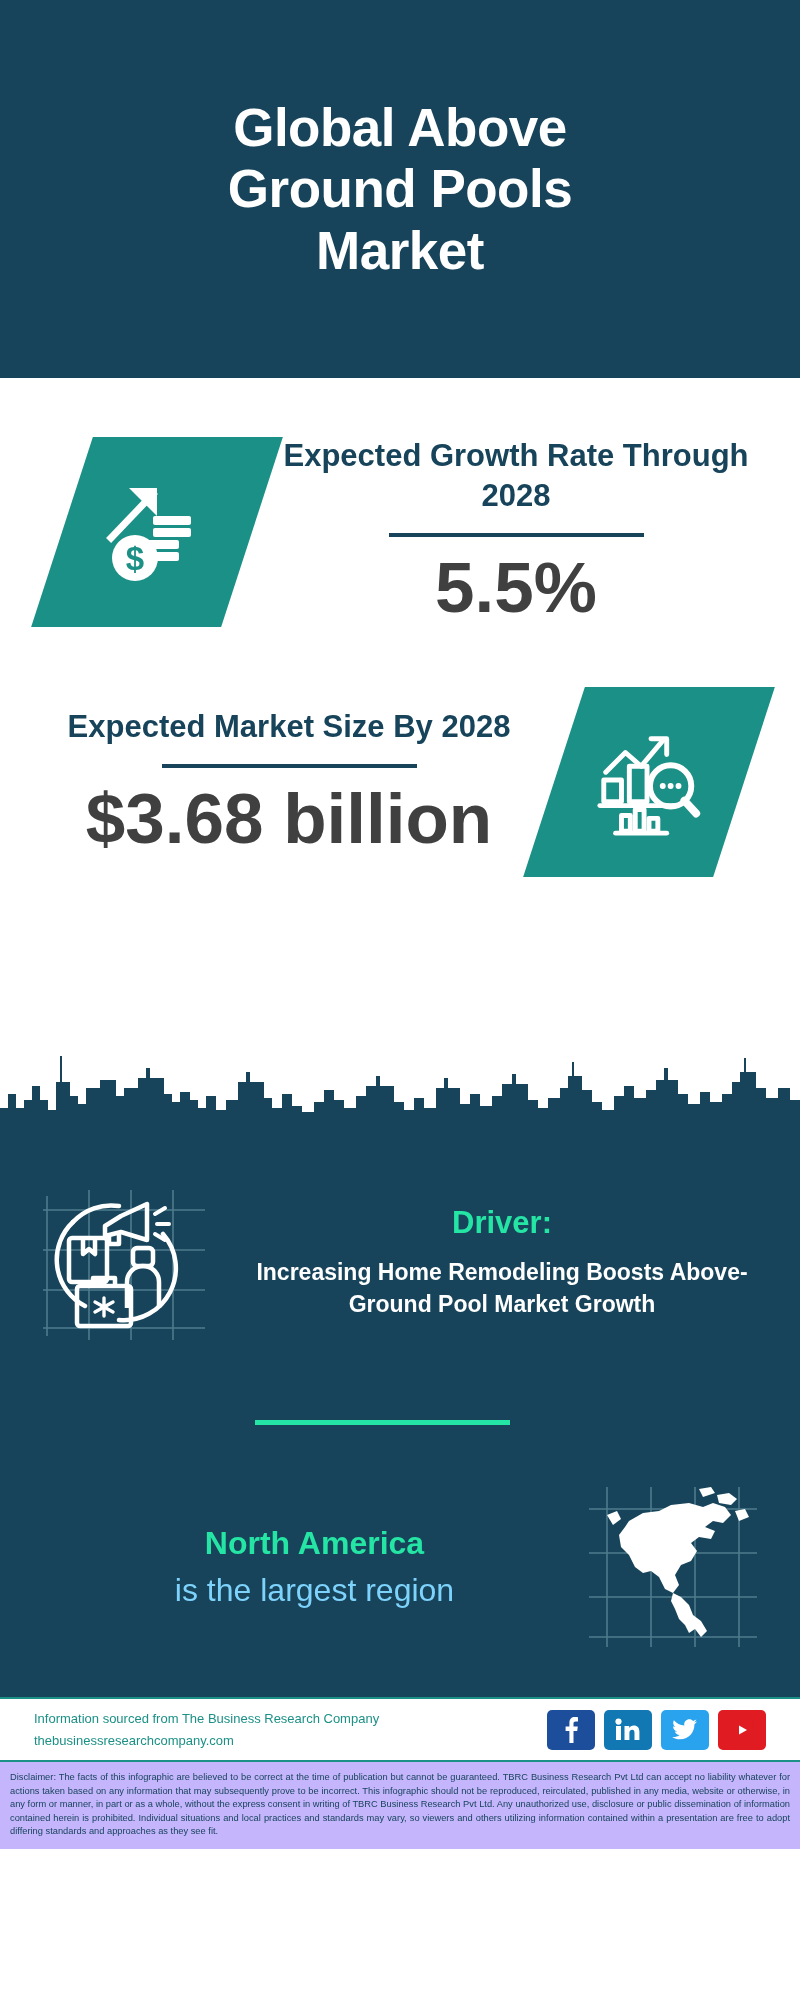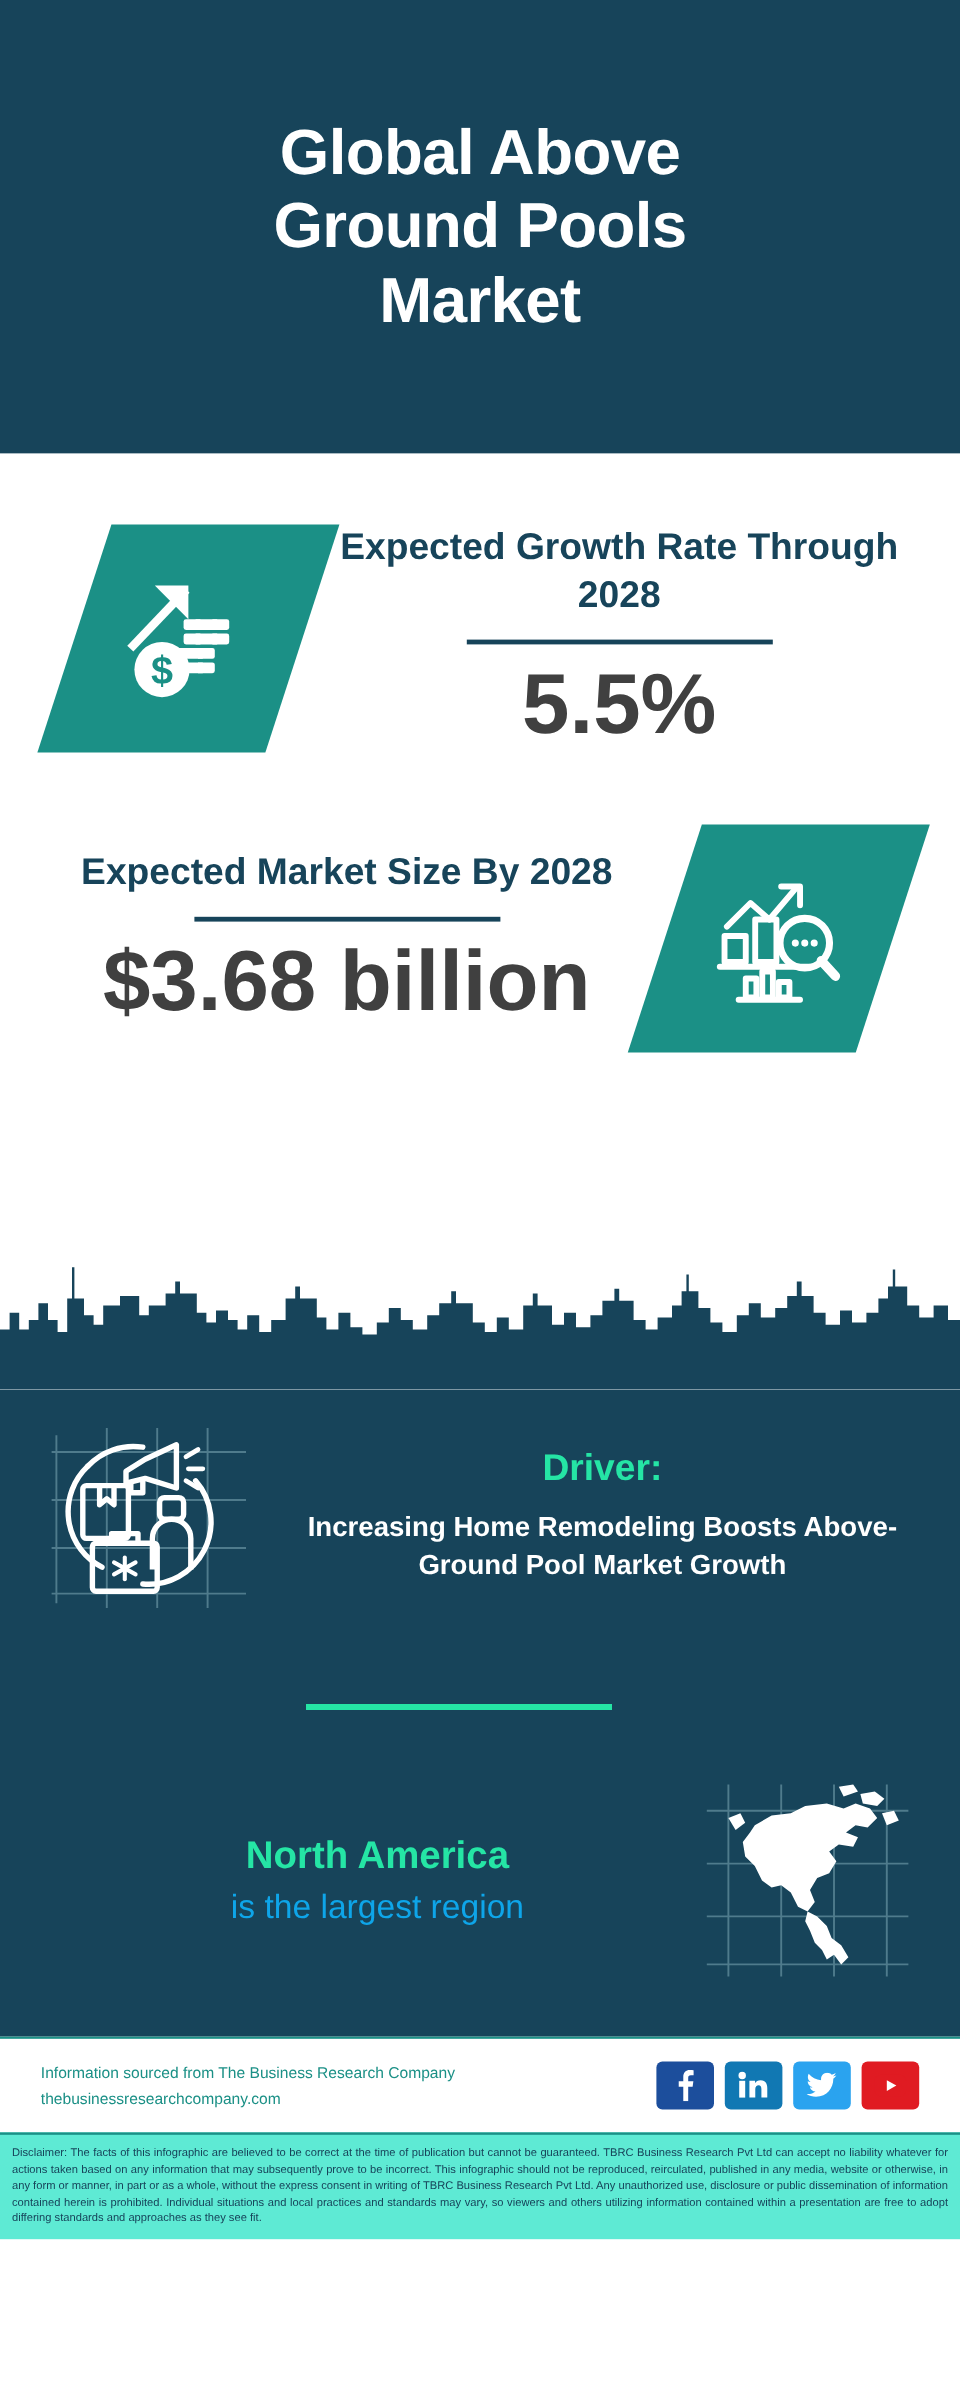--- a/index.html
+++ b/index.html
@@ -175,39 +175,39 @@
     padding-left: 30px;
     margin-left: 31px;
   }
   .region-name {
     color: #25e5a5;
     font-size: 32px;
     font-weight: bold;
     line-height: 1.3;
   }
   .region-sub {
-    color: #0ea5e9;
-    font-size: 28px;
+    color: #7dd3fc;
+    font-size: 32px;
     line-height: 1.32;
     margin-top: 4px;
   }
   .region-map-cell {
     width: 210px;
     flex: none;
     display: flex;
     align-items: center;
     justify-content: center;
     padding-right: 22px;
   }
 
   
   .footer-bar {
     background: #ffffff;
     border-top: 2px solid #1b9086;
-    height: 80px;
+    height: 63px;
     display: flex;
     align-items: center;
     padding: 0 34px;
     box-sizing: border-box;
   }
   .footer-source {
     flex: 1;
     color: #1b9086;
     font-size: 13px;
     line-height: 1.65;
@@ -225,21 +225,21 @@
     align-items: center;
     justify-content: center;
     cursor: pointer;
   }
   .sb-fb { background: #1c4e9c; }
   .sb-li { background: #1178b3; }
   .sb-tw { background: #2aa3ef; }
   .sb-yt { background: #e01b22; }
 
   .disclaimer {
-    background: #5eead4;
+    background: #c4b5fd;
     border-top: 2px solid #1b9086;
     padding: 9px 10px 10px 10px;
     color: #17445a;
     font-size: 9.3px;
     line-height: 1.46;
     text-align: justify;
   }
 </style>
 </head>
 <body>

